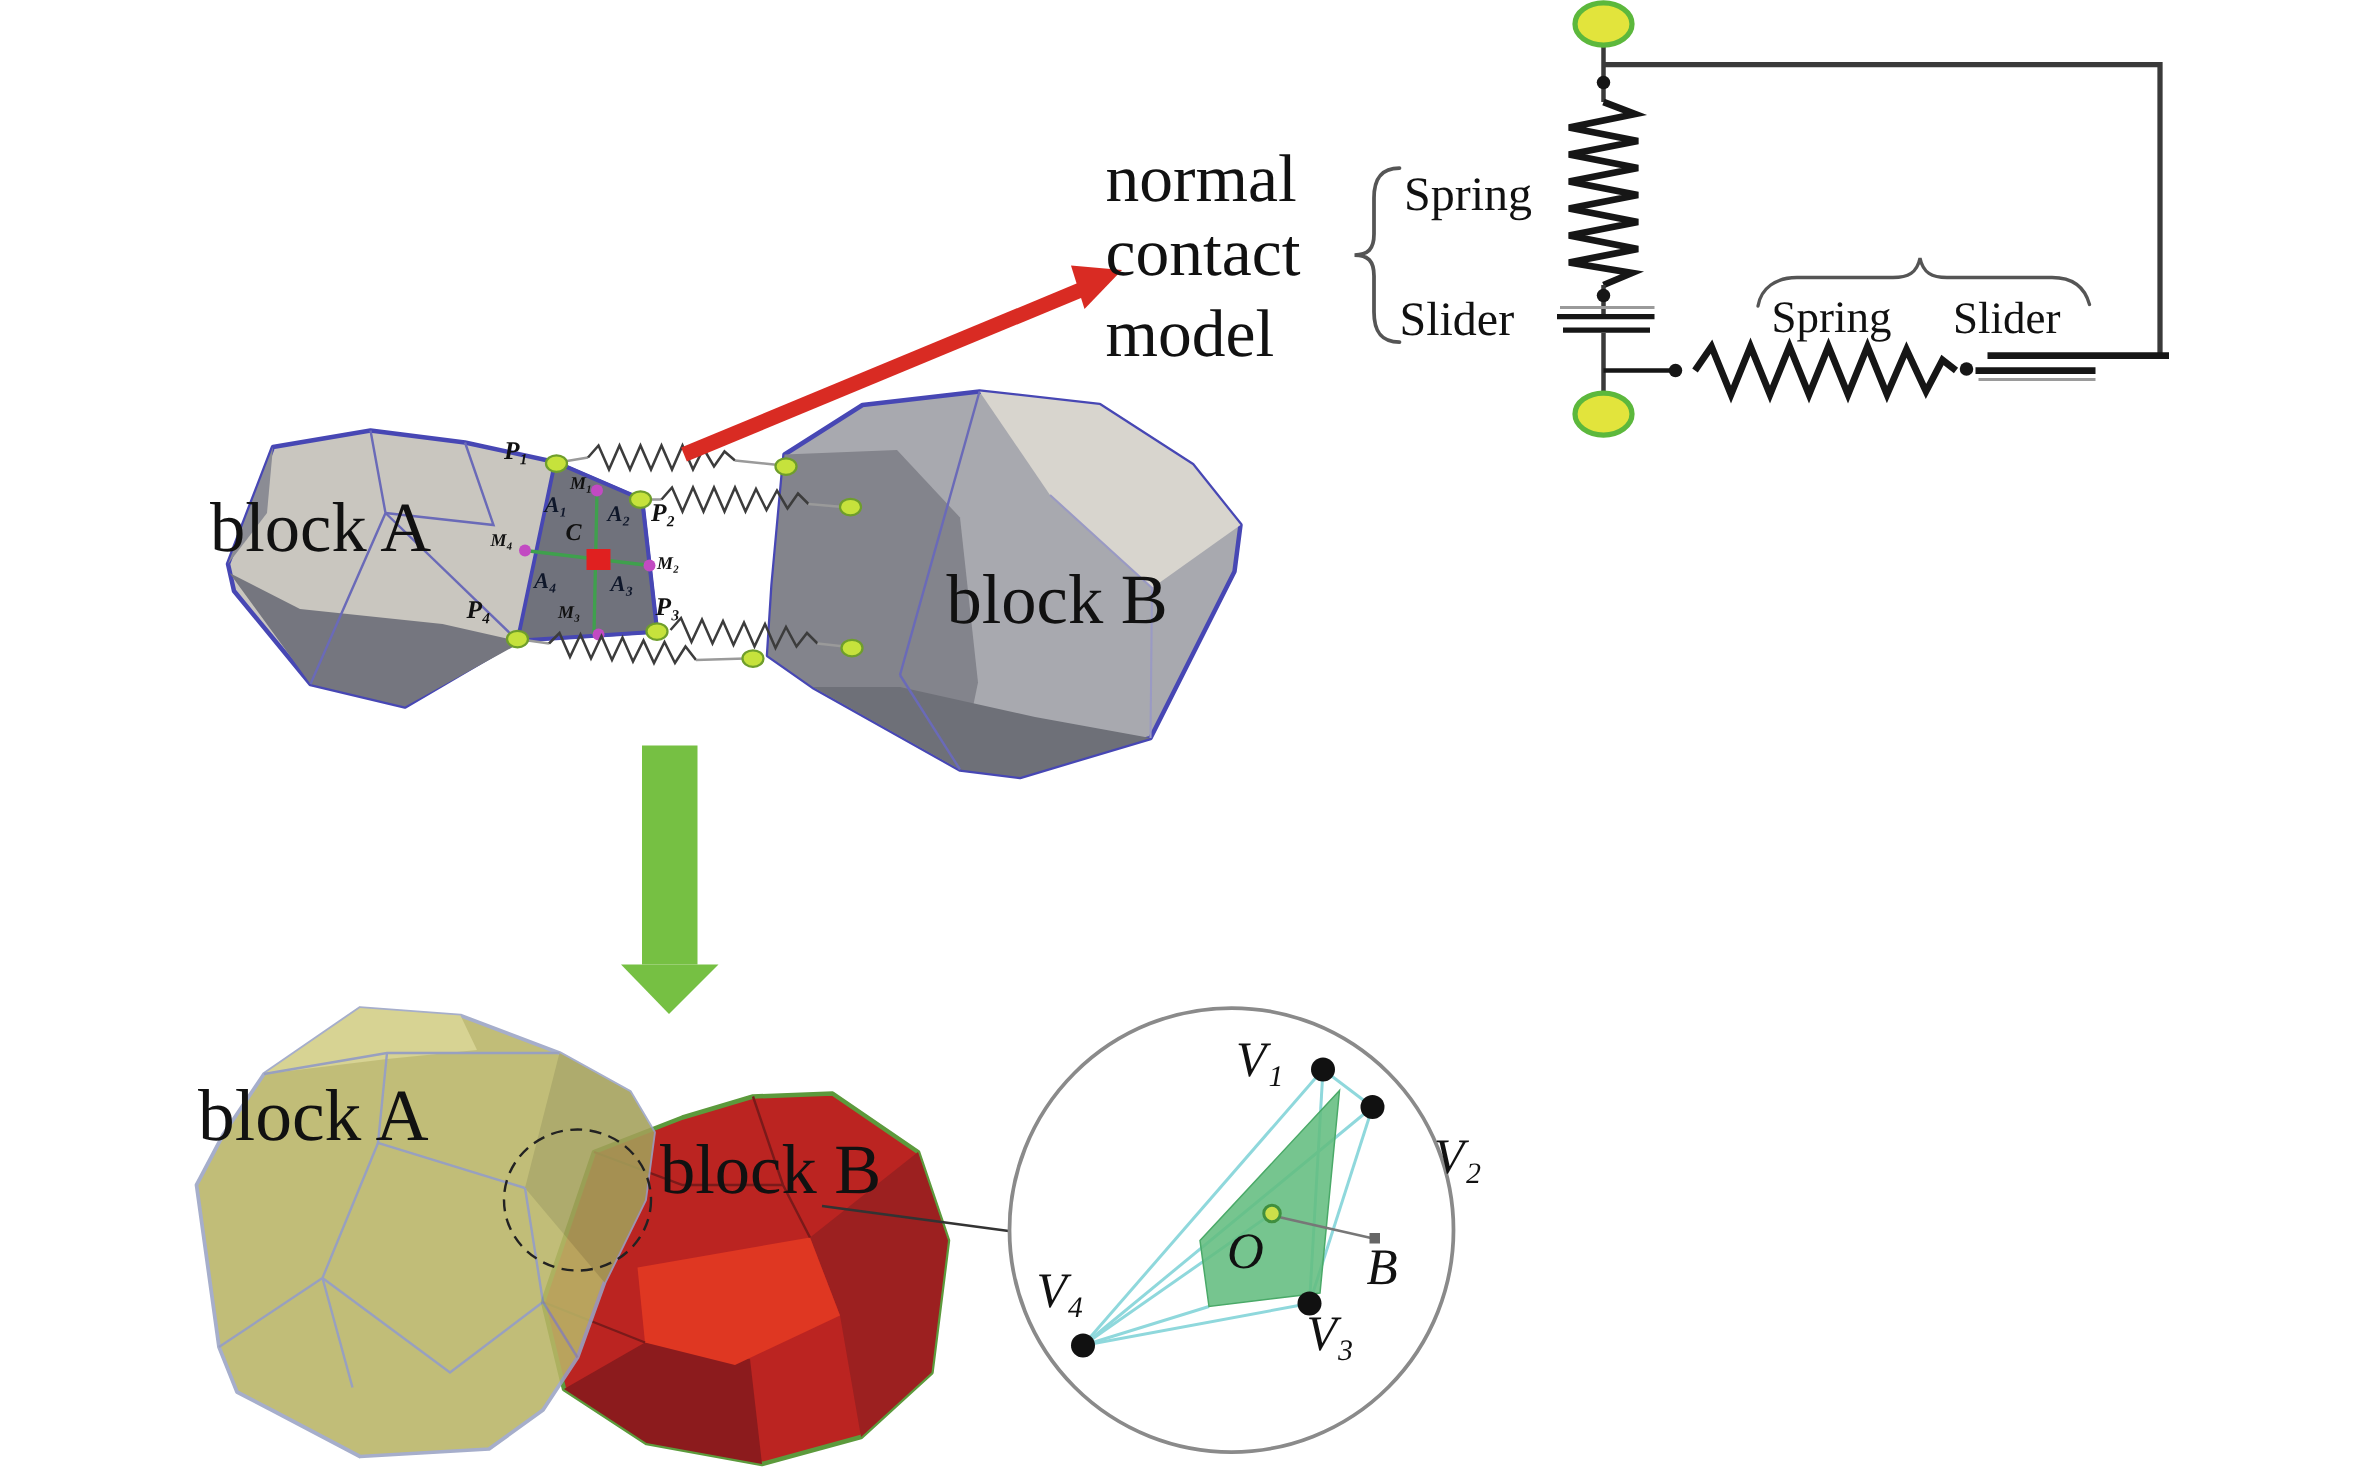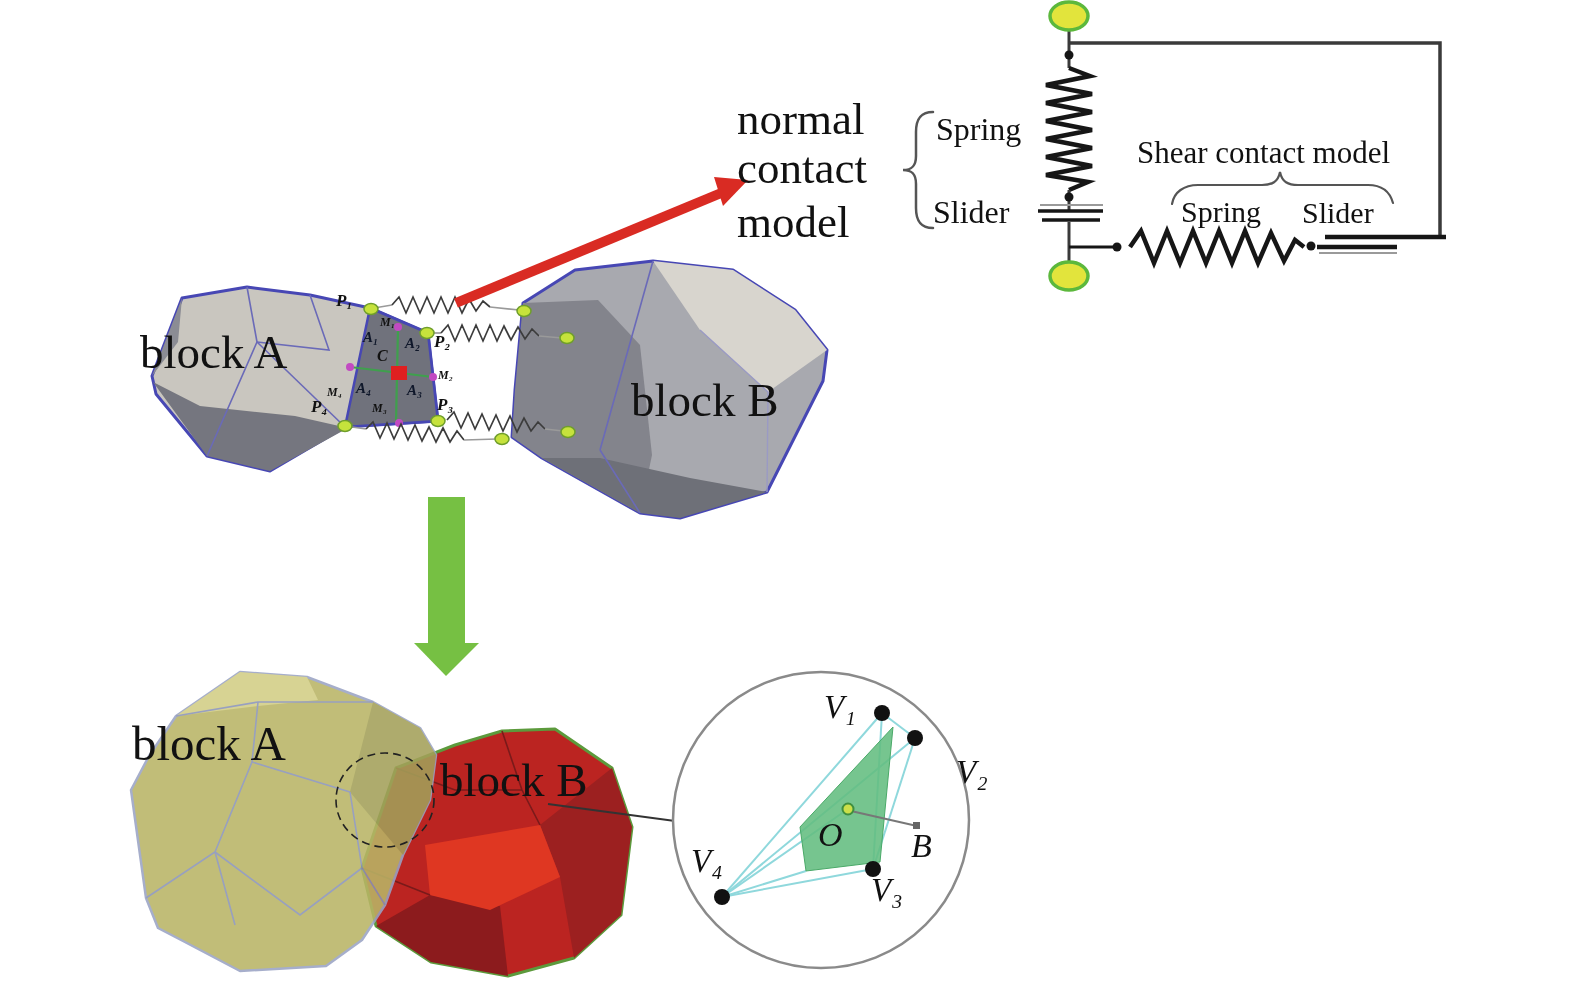--- a/index.html
+++ b/index.html
@@ -163,37 +163,36 @@
     <circle cx="722" cy="897" r="8" fill="#111"></circle>
   </g>
 </svg>
 
   <span class="lbl" style="left:140px;top:329px;font-size:47px;">block A</span>
   <span class="lbl" style="left:631px;top:377px;font-size:47px;">block B</span>
 
   <span class="lbl flab" style="left:336px;top:292px;font-size:17px;">P₁</span>
   <span class="lbl flab" style="left:380px;top:316px;font-size:12px;">M₁</span>
   <span class="lbl flab" style="left:434px;top:333px;font-size:17px;">P₂</span>
-  <span class="lbl flab" style="left:327px;top:354px;font-size:12px;margin-top:32px;">M₄</span>
+  <span class="lbl flab" style="left:327px;top:354px;font-size:12px;">M₄</span>
   <span class="lbl flab" style="left:377px;top:348px;font-size:16px;">C</span>
   <span class="lbl flab" style="left:438px;top:369px;font-size:12px;">M₂</span>
   <span class="lbl flab purple" style="left:363px;top:330px;font-size:15px;">A₁</span>
   <span class="lbl flab purple" style="left:405px;top:336px;font-size:15px;">A₂</span>
   <span class="lbl flab purple" style="left:356px;top:381px;font-size:15px;">A₄</span>
   <span class="lbl flab purple" style="left:407px;top:383px;font-size:15px;">A₃</span>
   <span class="lbl flab" style="left:311px;top:398px;font-size:17px;">P₄</span>
   <span class="lbl flab" style="left:372px;top:402px;font-size:12px;">M₃</span>
   <span class="lbl flab" style="left:437px;top:396px;font-size:17px;">P₃</span>
 
   <span class="lbl" style="left:737px;top:97px;font-size:45px;">normal</span>
   <span class="lbl" style="left:737px;top:146px;font-size:45px;">contact</span>
   <span class="lbl" style="left:737px;top:200px;font-size:45px;">model</span>
   <span class="lbl" style="left:936px;top:113px;font-size:32px;">Spring</span>
   <span class="lbl" style="left:933px;top:196px;font-size:32px;">Slider</span>
-  <span class="lbl" style="left:1137px;top:137px;font-size:31px;">Shear contact model</span>
   <span class="lbl" style="left:1181px;top:197px;font-size:30px;">Spring</span>
   <span class="lbl" style="left:1302px;top:198px;font-size:30px;">Slider</span>
 
   <span class="lbl" style="left:132px;top:719px;font-size:49px;">block A</span>
   <span class="lbl" style="left:440px;top:757px;font-size:47px;">block B</span>
   <span class="lbl ital" style="left:824px;top:691px;font-size:33px;">V₁</span>
   <span class="lbl ital" style="left:956px;top:756px;font-size:33px;">V₂</span>
   <span class="lbl ital" style="left:871px;top:874px;font-size:33px;">V₃</span>
   <span class="lbl ital" style="left:691px;top:845px;font-size:33px;">V₄</span>
   <span class="lbl ital" style="left:818px;top:818px;font-size:34px;">O</span>

